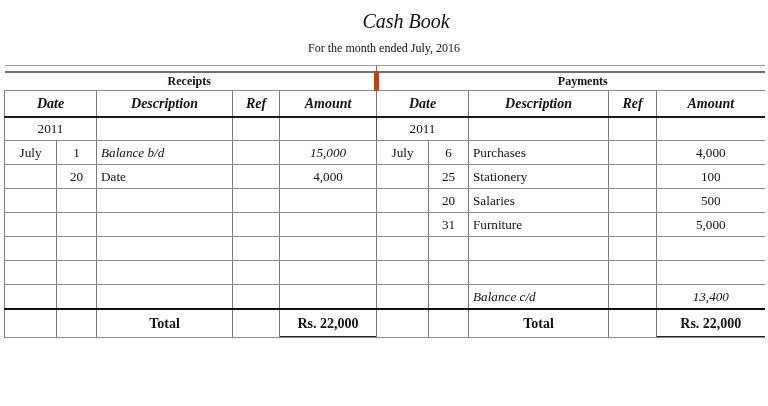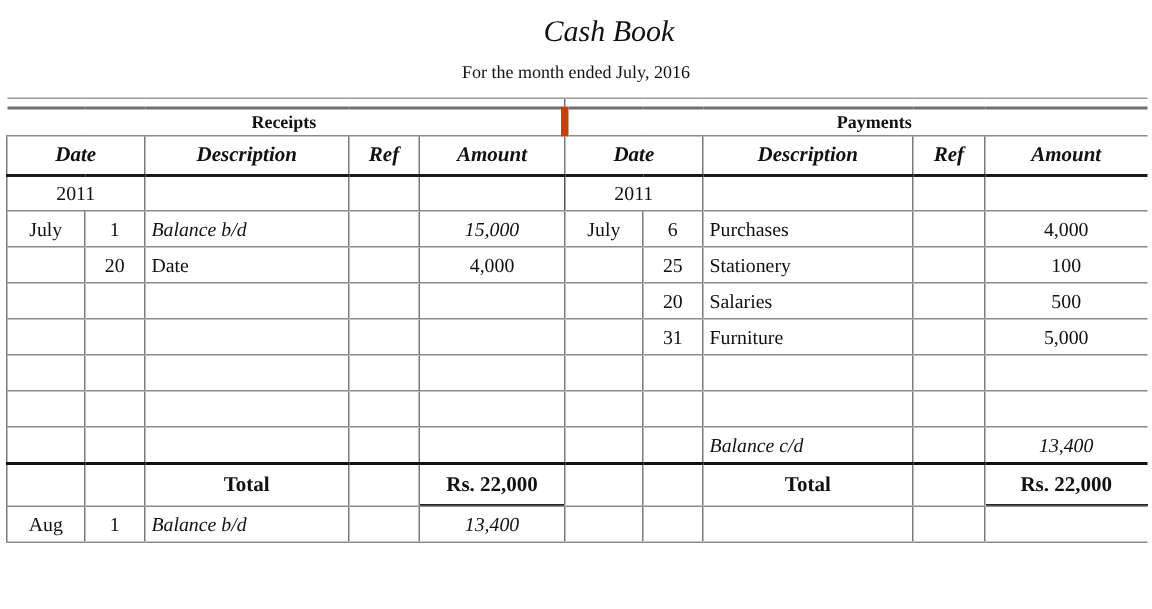--- a/index.html
+++ b/index.html
@@ -275,29 +275,17 @@
           <td class="total-label">Total</td>
           <td></td>
           <td class="total-amount"><span>Rs. 22,000</span></td>
           <td class="mid-div"></td>
           <td></td>
           <td class="total-label">Total</td>
           <td></td>
           <td class="total-amount edge-right"><span>Rs. 22,000</span></td>
         </tr>
 
-        <tr class="closing-row">
-          <td class="c edge-left">Aug</td>
-          <td class="c">1</td>
-          <td class="l ital">Balance b/d</td>
-          <td class="c"></td>
-          <td class="amt-italic">13,400</td>
-          <td class="c mid-div"></td>
-          <td class="c"></td>
-          <td class="l"></td>
-          <td class="c"></td>
-          <td class="amt-plain edge-right"></td>
-        </tr>
 
       </tbody>
     </table>
   </div>
 </div>
 
 </body></html>

